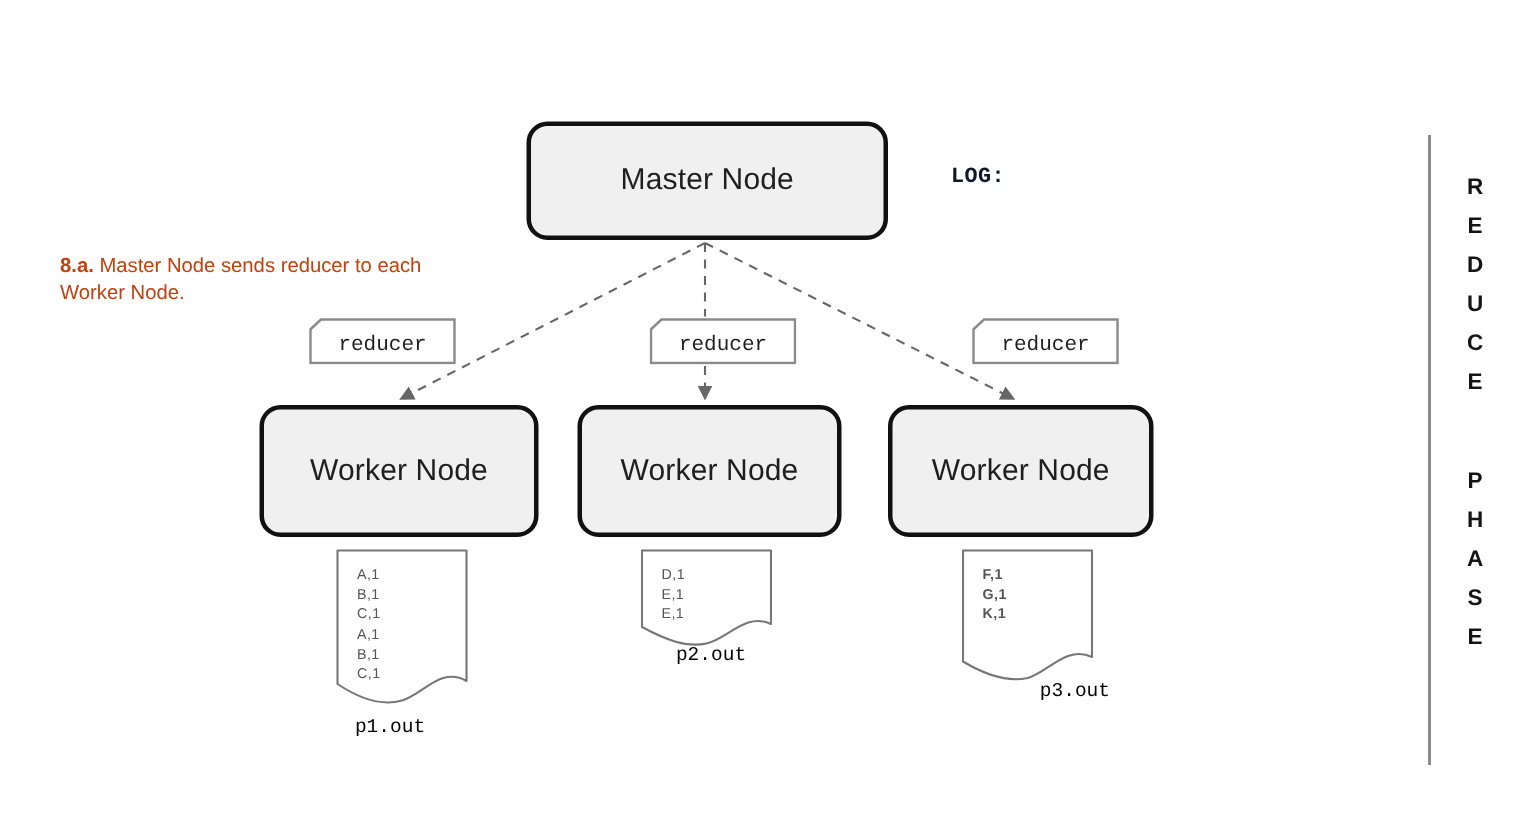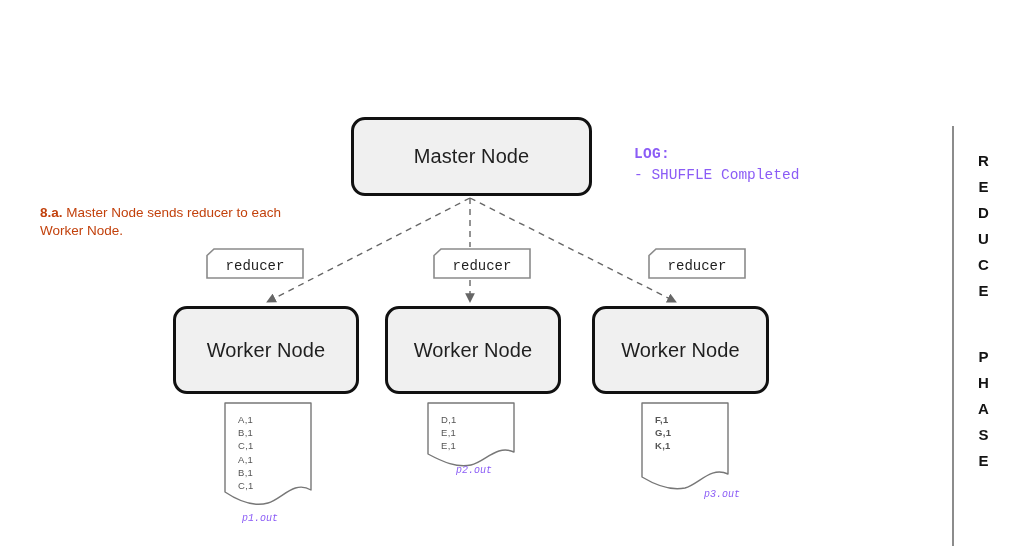--- a/index.html
+++ b/index.html
@@ -14,21 +14,20 @@
     position: relative;
     overflow: hidden;
     font-family: "Liberation Sans", sans-serif;
     color: #1a1a1a;
   }
   #canvas {
     position: absolute;
     inset: 0;
     width: 1018px;
     height: 481px;
-    margin-top: 36px;
   }
   .svg-layer {
     position: absolute;
     left: 0;
     top: 0;
     width: 1018px;
     height: 555px;
     pointer-events: none;
   }
 
@@ -104,42 +103,41 @@
     top: 11px;
     font-family: "Liberation Sans", sans-serif;
     font-size: 9.5px;
     line-height: 13.2px;
     color: #555555;
     letter-spacing: 0.3px;
   }
   .doc-caption {
     position: absolute;
     font-family: "Liberation Mono", monospace;
-    font-size: 10px;
-    color: #8b5cf6;
+    font-size: 13px;
+    color: #000000;
     white-space: nowrap;
     text-align: center;
-    font-style: italic;
   }
   #doc-1 { left: 224px; top: 366px; }
   #doc-2 { left: 427px; top: 366px; }
   #doc-3 { left: 641px; top: 366px; }
   #doc-caption-1 { left: 190px; top: 477px; width: 140px; }
   #doc-caption-2 { left: 404px; top: 429px; width: 140px; }
   #doc-caption-3 { left: 600px; top: 453px; width: 140px; text-align: right; }
 
   
   #log-panel {
     position: absolute;
     left: 634px;
     top: 108px;
     font-family: "Liberation Mono", monospace;
     font-size: 14.5px;
     line-height: 21px;
-    color: #8b5cf6;
+    color: #0f172a;
     white-space: nowrap;
   }
   #log-title {
     font-weight: bold;
     letter-spacing: 0.3px;
   }
   .log-entry { letter-spacing: 0px; }
 
   
   #step-caption {
@@ -208,21 +206,20 @@
 
     <path d="M 470 162 L 676 266" fill="none" stroke="#666666" stroke-width="1.4" stroke-dasharray="6,5" marker-end="url(#arrowhead)"></path>
   </svg>
 
   <div class="node" id="master-node">
     <span class="node-label">Master Node</span>
   </div>
 
   <div id="log-panel">
     <div id="log-title">LOG:</div>
-    <div class="log-entry">- SHUFFLE Completed</div>
   </div>
 
   <div id="step-caption">
     <span class="step-number">8.a.</span><span> Master Node sends reducer to each Worker Node.</span>
   </div>
 
   <div class="reducer-tag" id="reducer-tag-1">
     <svg class="tag-shape" viewBox="0 0 98 31" preserveAspectRatio="none" xmlns="http://www.w3.org/2000/svg">
       <path d="M 1 7.5 L 8 1 L 97 1 L 97 30 L 1 30 Z" fill="#ffffff" stroke="#8a8a8a" stroke-width="1.6"></path>
     </svg>

